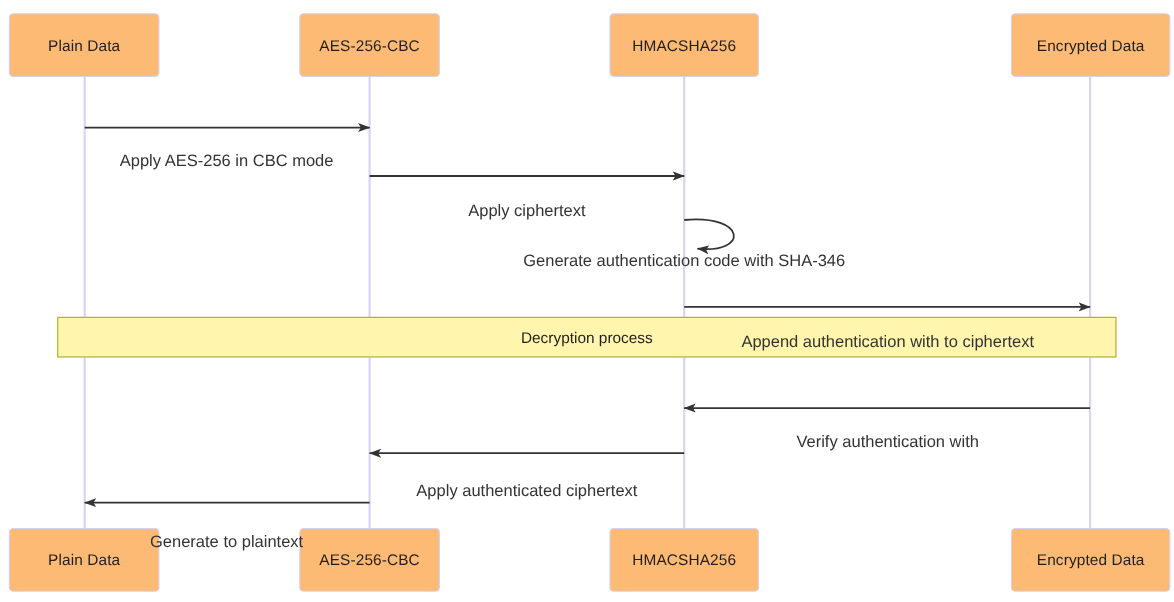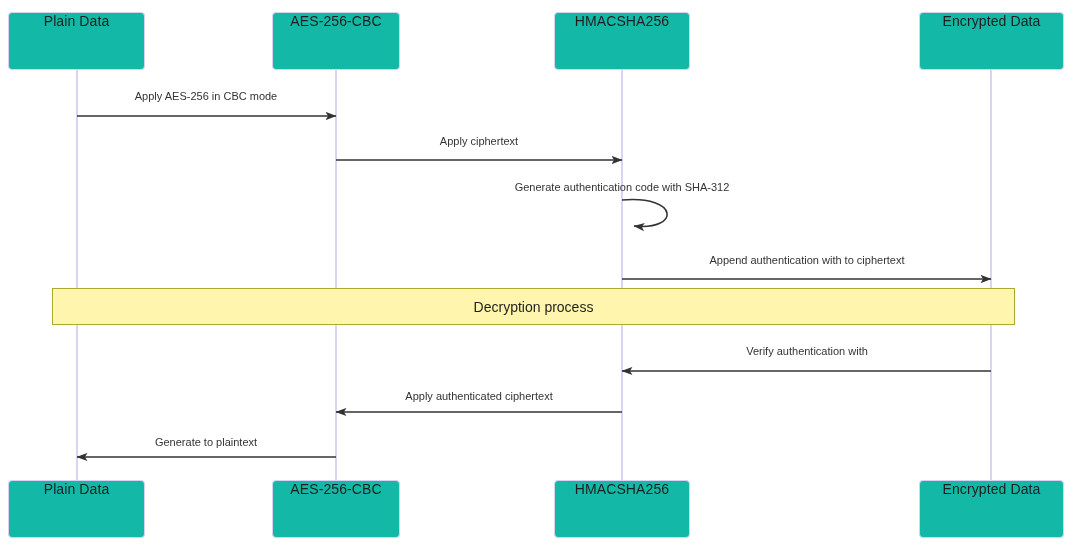--- a/index.html
+++ b/index.html
@@ -22,51 +22,52 @@
     position: absolute;
     left: 0;
     top: 0;
     width: 1067px;
     height: 547px;
     overflow: visible;
   }
   .actor-box {
     position: absolute;
     box-sizing: border-box;
-    background: #14b8a6;
+    background: #fdba74;
     border: 1px solid #D6D2F2;
     border-radius: 4px;
     display: flex;
-    align-items: flex-start;
+    align-items: center;
     justify-content: center;
     font-size: 14px;
     color: #1f1f1f;
     font-family: "Liberation Sans", sans-serif;
     letter-spacing: 0.1px;
   }
   .note-bar {
     position: absolute;
     box-sizing: border-box;
     background: #FFF5AD;
     border: 1px solid #AAAA33;
     display: flex;
     align-items: center;
     justify-content: center;
     font-size: 14px;
     color: #1f1f1f;
     font-family: "Liberation Sans", sans-serif;
   }
   .msg-label {
     position: absolute;
-    font-size: 11px;
+    font-size: 15px;
     color: #333333;
     font-family: "Liberation Sans", sans-serif;
     white-space: nowrap;
     transform: translateX(-50%);
     text-align: center;
+    margin-top: 48px;
   }
   .lifeline {
     stroke: #DAD4F0;
     stroke-width: 2;
   }
   .msg-line {
     stroke: #333333;
     stroke-width: 1.6;
     fill: none;
   }
@@ -136,20 +137,20 @@
       </div>
     </div>
   <div id="notes-layer">
       <div class="note-bar" style="left: 52px; top: 288px; width: 963px; height: 37px;">
         <span>Decryption process</span>
       </div>
     </div>
   <div id="labels-layer">
       <div class="msg-label" style="left: 206px; top: 90px;">Apply AES-256 in CBC mode</div>
       <div class="msg-label" style="left: 479px; top: 135px;">Apply ciphertext</div>
-      <div class="msg-label" style="left: 622px; top: 181px;">Generate authentication code with SHA-312</div>
+      <div class="msg-label" style="left: 622px; top: 181px;">Generate authentication code with SHA-346</div>
       <div class="msg-label" style="left: 807px; top: 254px;">Append authentication with to ciphertext</div>
       <div class="msg-label" style="left: 807px; top: 345px;">Verify authentication with</div>
       <div class="msg-label" style="left: 479px; top: 390px;">Apply authenticated ciphertext</div>
       <div class="msg-label" style="left: 206px; top: 436px;">Generate to plaintext</div>
     </div>
 
 </div>
 
 </body></html>

